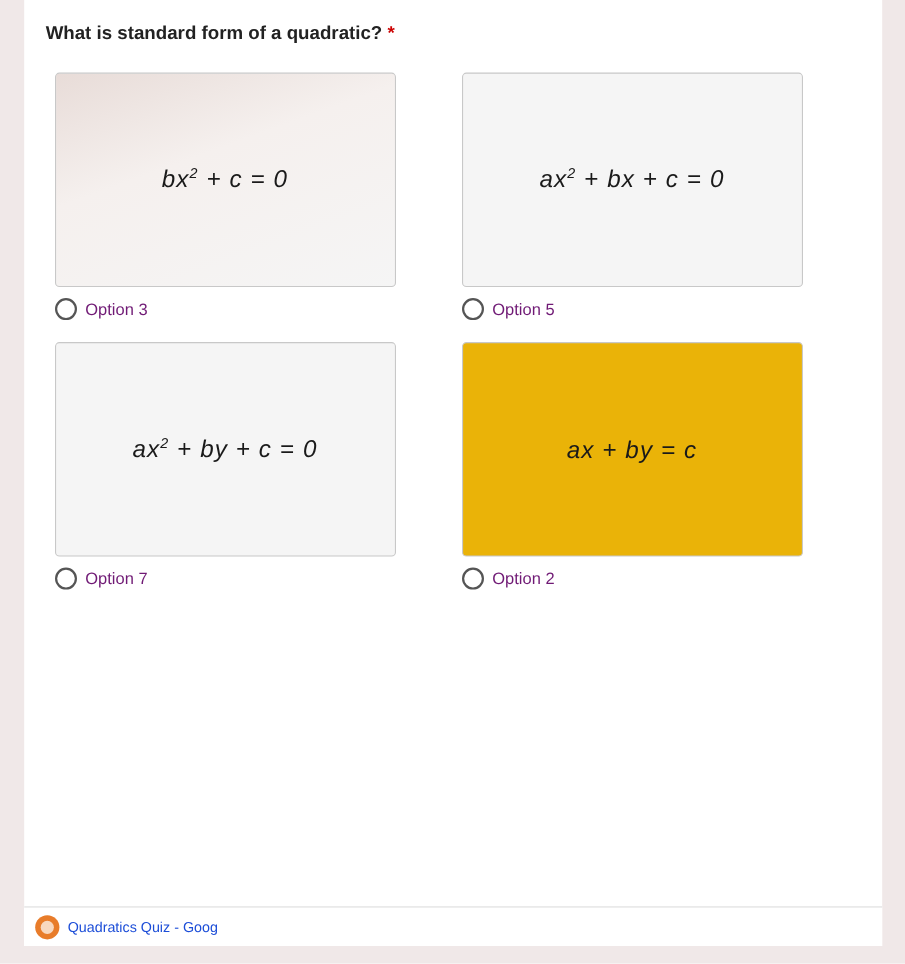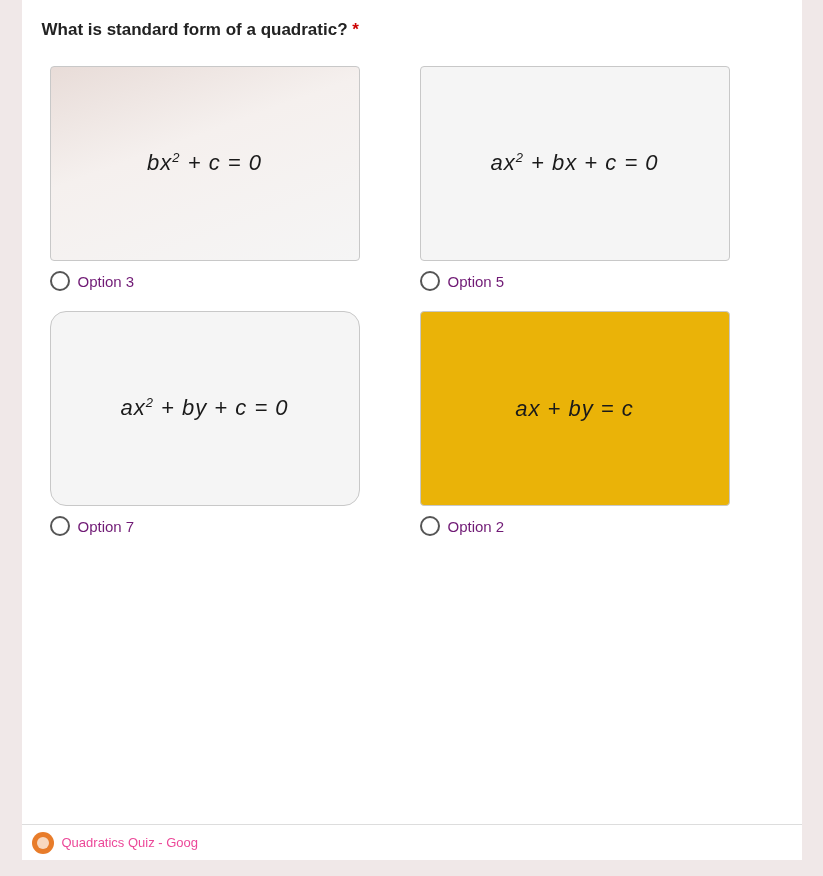--- a/index.html
+++ b/index.html
@@ -63,21 +63,20 @@
     .option-image-box.top-left {
       background: linear-gradient(160deg, #e8dcd8 0%, #f5f0ee 40%, #f5f5f5 100%);
     }
 
     .option-image-box.top-right {
       background: #f5f5f5;
     }
 
     .option-image-box.bottom-left {
       background: #f5f5f5;
-      border-radius: 16px;
     }
 
     .option-image-box.bottom-right {
       background: #eab308;
     }
 
     .math-formula {
       font-size: 22px;
       color: #1a1a1a;
       font-style: italic;
@@ -125,21 +124,21 @@
       height: 22px;
       border-radius: 50%;
       background: #e87c2a;
       display: flex;
       align-items: center;
       justify-content: center;
     }
 
     .bottom-bar-text {
       font-size: 13px;
-      color: #ec4899;
+      color: #1d4ed8;
     }
 
     sup {
       font-size: 13px;
       vertical-align: super;
     }
   </style>
 </head>
 <body>
 

